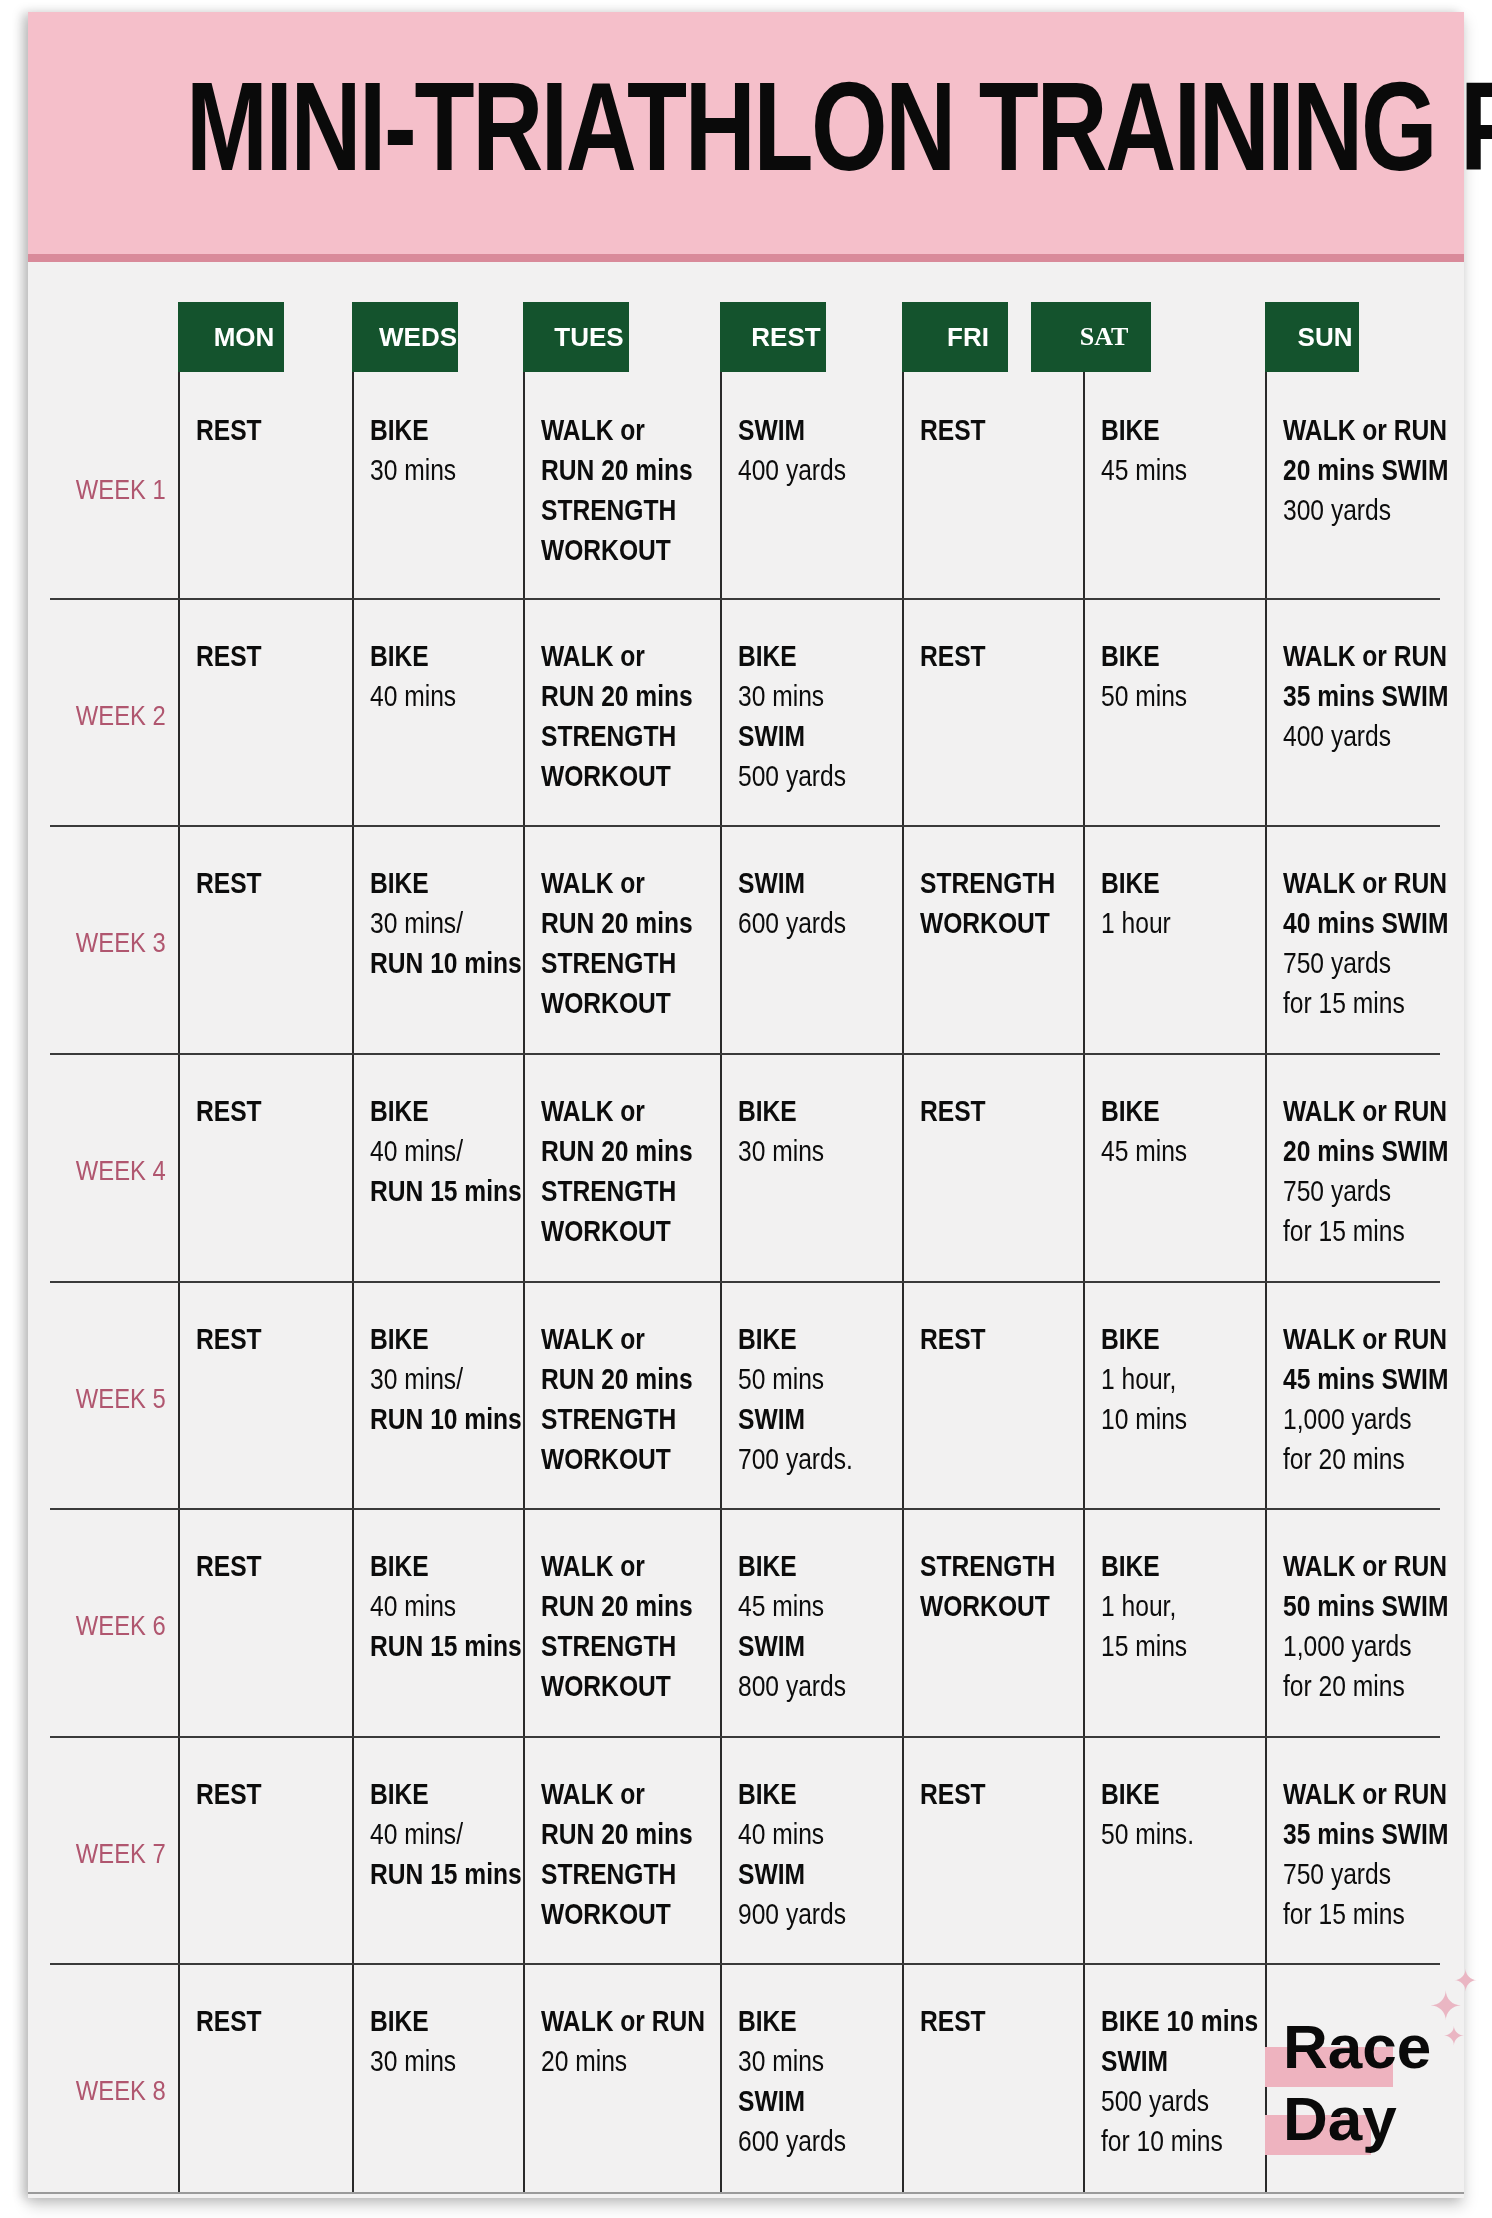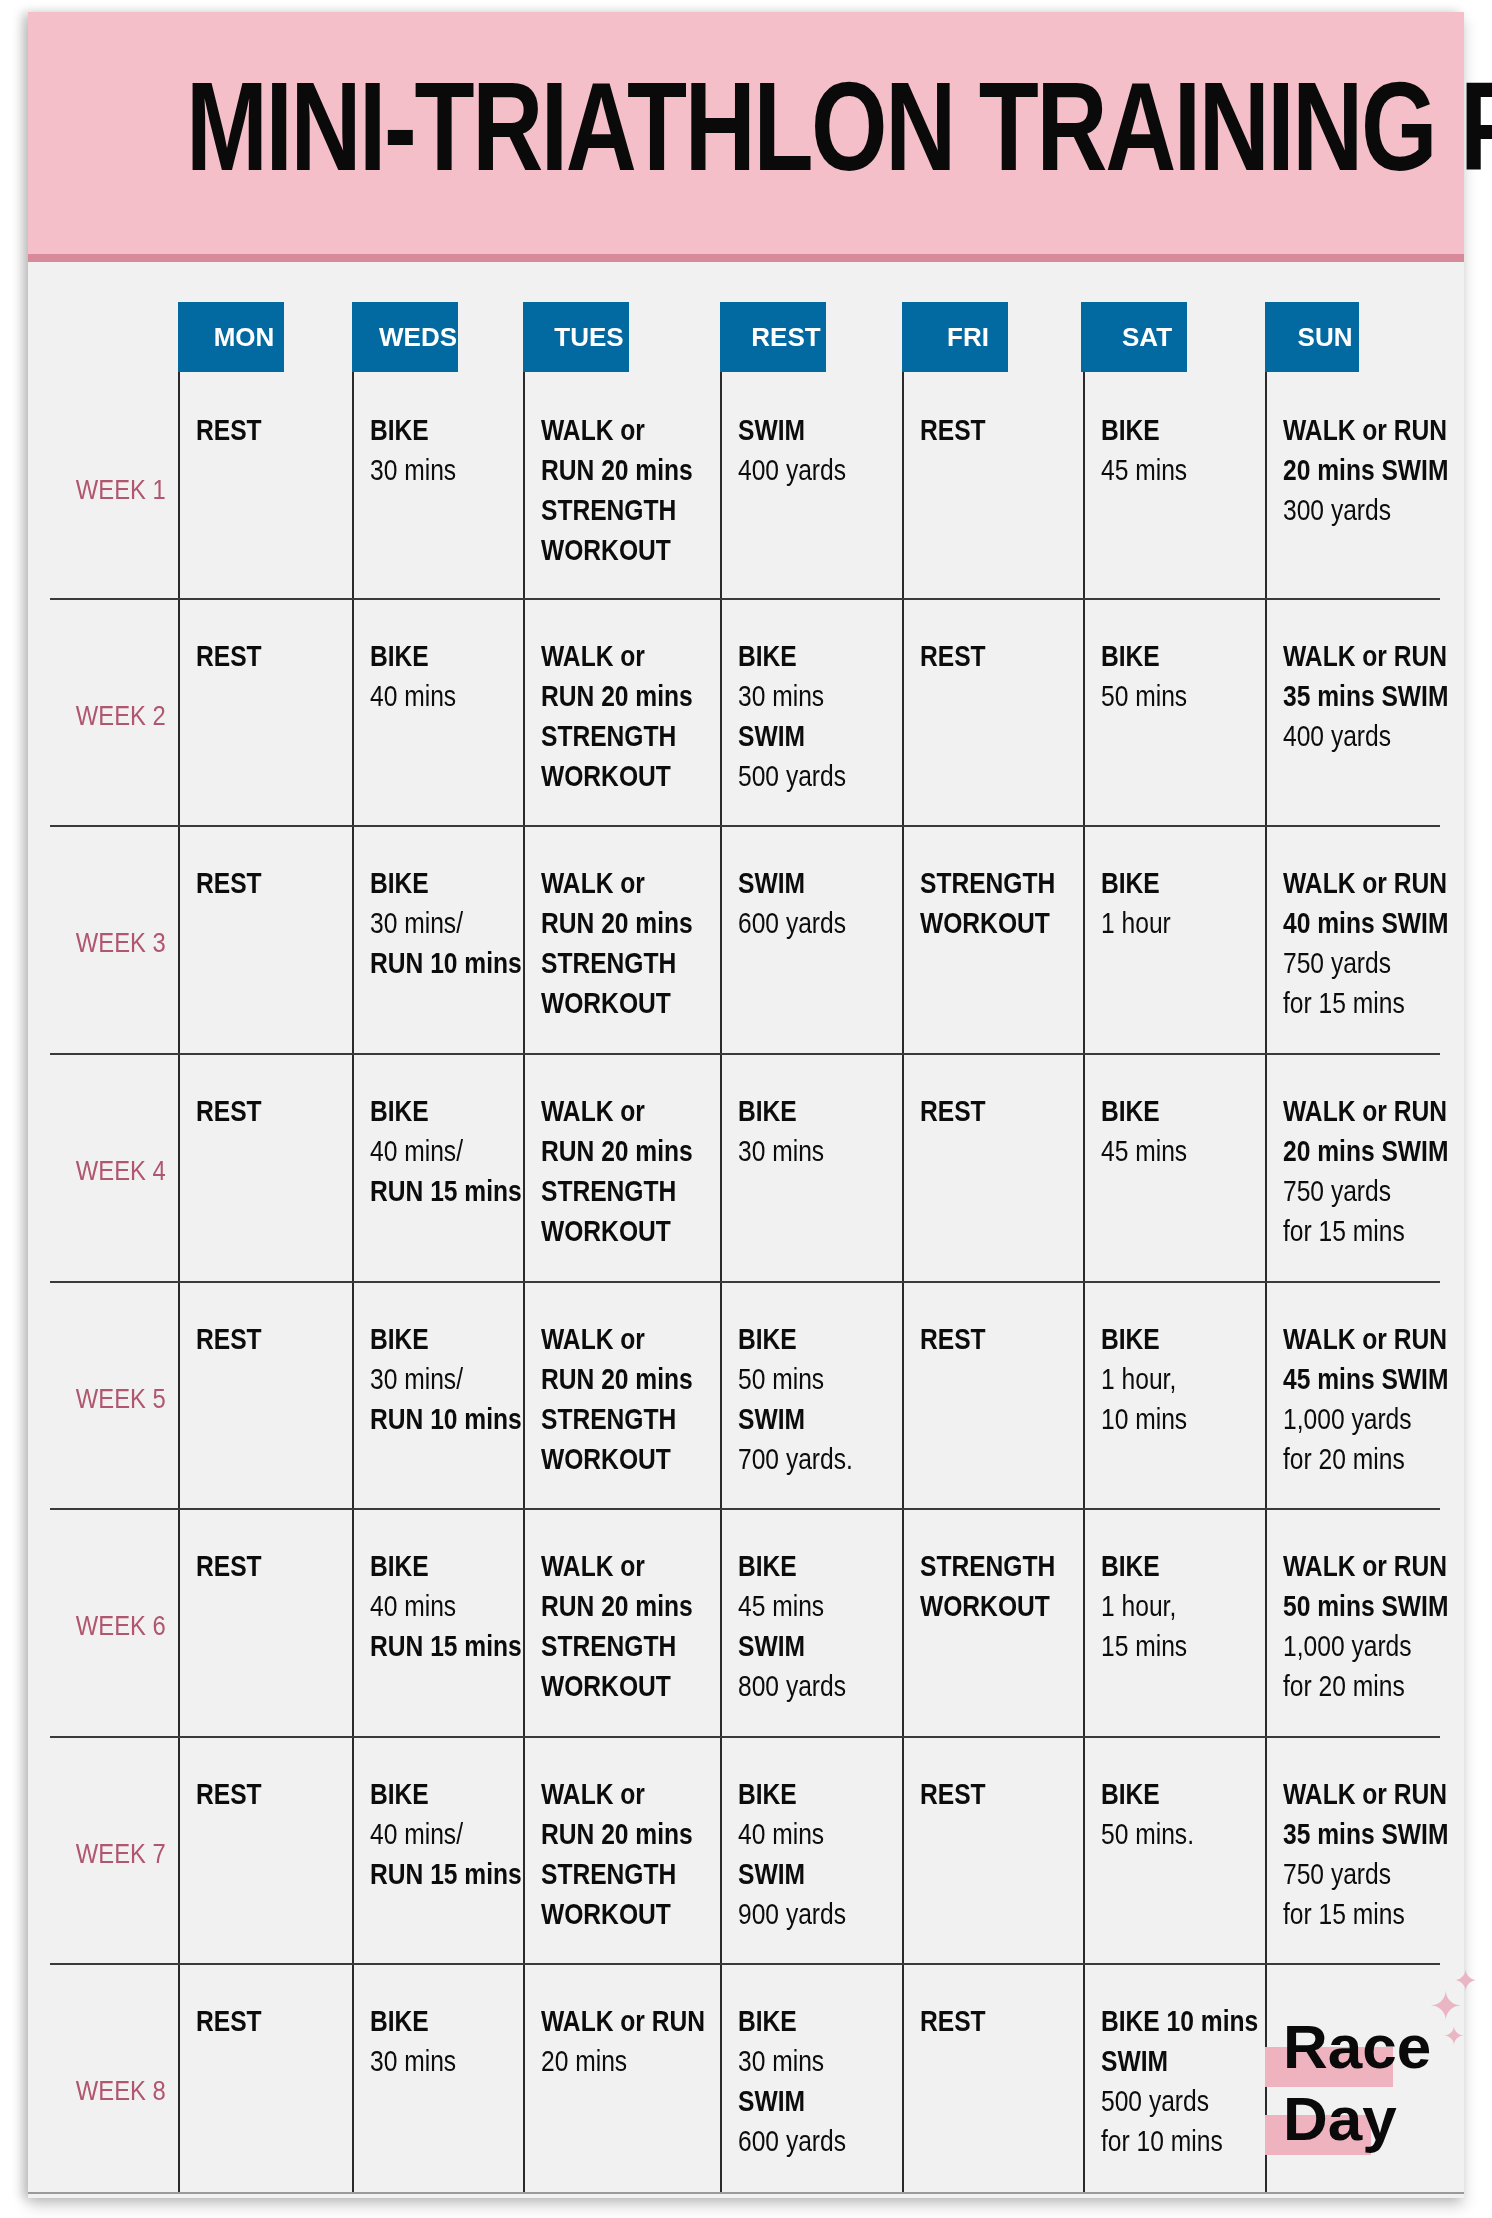--- a/index.html
+++ b/index.html
@@ -18,21 +18,21 @@
       border-bottom: 8px solid #d98a9a;
       box-sizing: border-box;
     }
     .title {
       position: absolute; left: 0; right: 0; top: 52px;
       text-align: center; font-weight: 700; font-size: 126px; letter-spacing: -3px;
       color: #0a0a0a; line-height: 1; transform: scaleX(0.78); transform-origin: center;
       white-space: nowrap;
     }
     .day-header {
-      position: absolute; top: 290px; height: 70px; background: #0369a1; color: #ffffff;
+      position: absolute; top: 290px; height: 70px; background: #14532d; color: #ffffff;
       font-weight: 700; font-size: 26px; display: flex; align-items: center; justify-content: center;
       box-sizing: border-box;
       padding-left: 26px;
     }
     .vline {
       position: absolute; width: 2px; background: #2a2a2a; top: 360px; height: 1826px;
     }
     .hline {
       position: absolute; height: 2px; background: #3a3a3a; left: 22px; width: 1390px;
     }
@@ -67,21 +67,21 @@
       <div class="day-header" style="left: 150px; width: 106px;">MON</div>
       <div class="vline" style="left: 150px; height: 1820px;"></div>
       <div class="day-header" style="left: 324px; width: 106px;">WEDS</div>
       <div class="vline" style="left: 324px; height: 1820px;"></div>
       <div class="day-header" style="left: 495px; width: 106px;">TUES</div>
       <div class="vline" style="left: 495px; height: 1820px;"></div>
       <div class="day-header" style="left: 692px; width: 106px;">REST</div>
       <div class="vline" style="left: 692px; height: 1820px;"></div>
       <div class="day-header" style="left: 874px; width: 106px;">FRI</div>
       <div class="vline" style="left: 874px; height: 1820px;"></div>
-      <div class="day-header" style="left: 1053px; width: 106px;">SAT</div>
+      <div class="day-header" style="left: 1003px; width: 120px; font-family: Liberation Serif, serif;">SAT</div>
       <div class="vline" style="left: 1055px; height: 1820px;"></div>
       <div class="day-header" style="left: 1237px; width: 94px;">SUN</div>
       <div class="vline" style="left: 1237px; height: 1820px;"></div>
       <div class="hline" style="top: 586px;"></div>
       <div class="hline" style="top: 813px;"></div>
       <div class="hline" style="top: 1041px;"></div>
       <div class="hline" style="top: 1269px;"></div>
       <div class="hline" style="top: 1496px;"></div>
       <div class="hline" style="top: 1724px;"></div>
       <div class="hline" style="top: 1951px;"></div>

